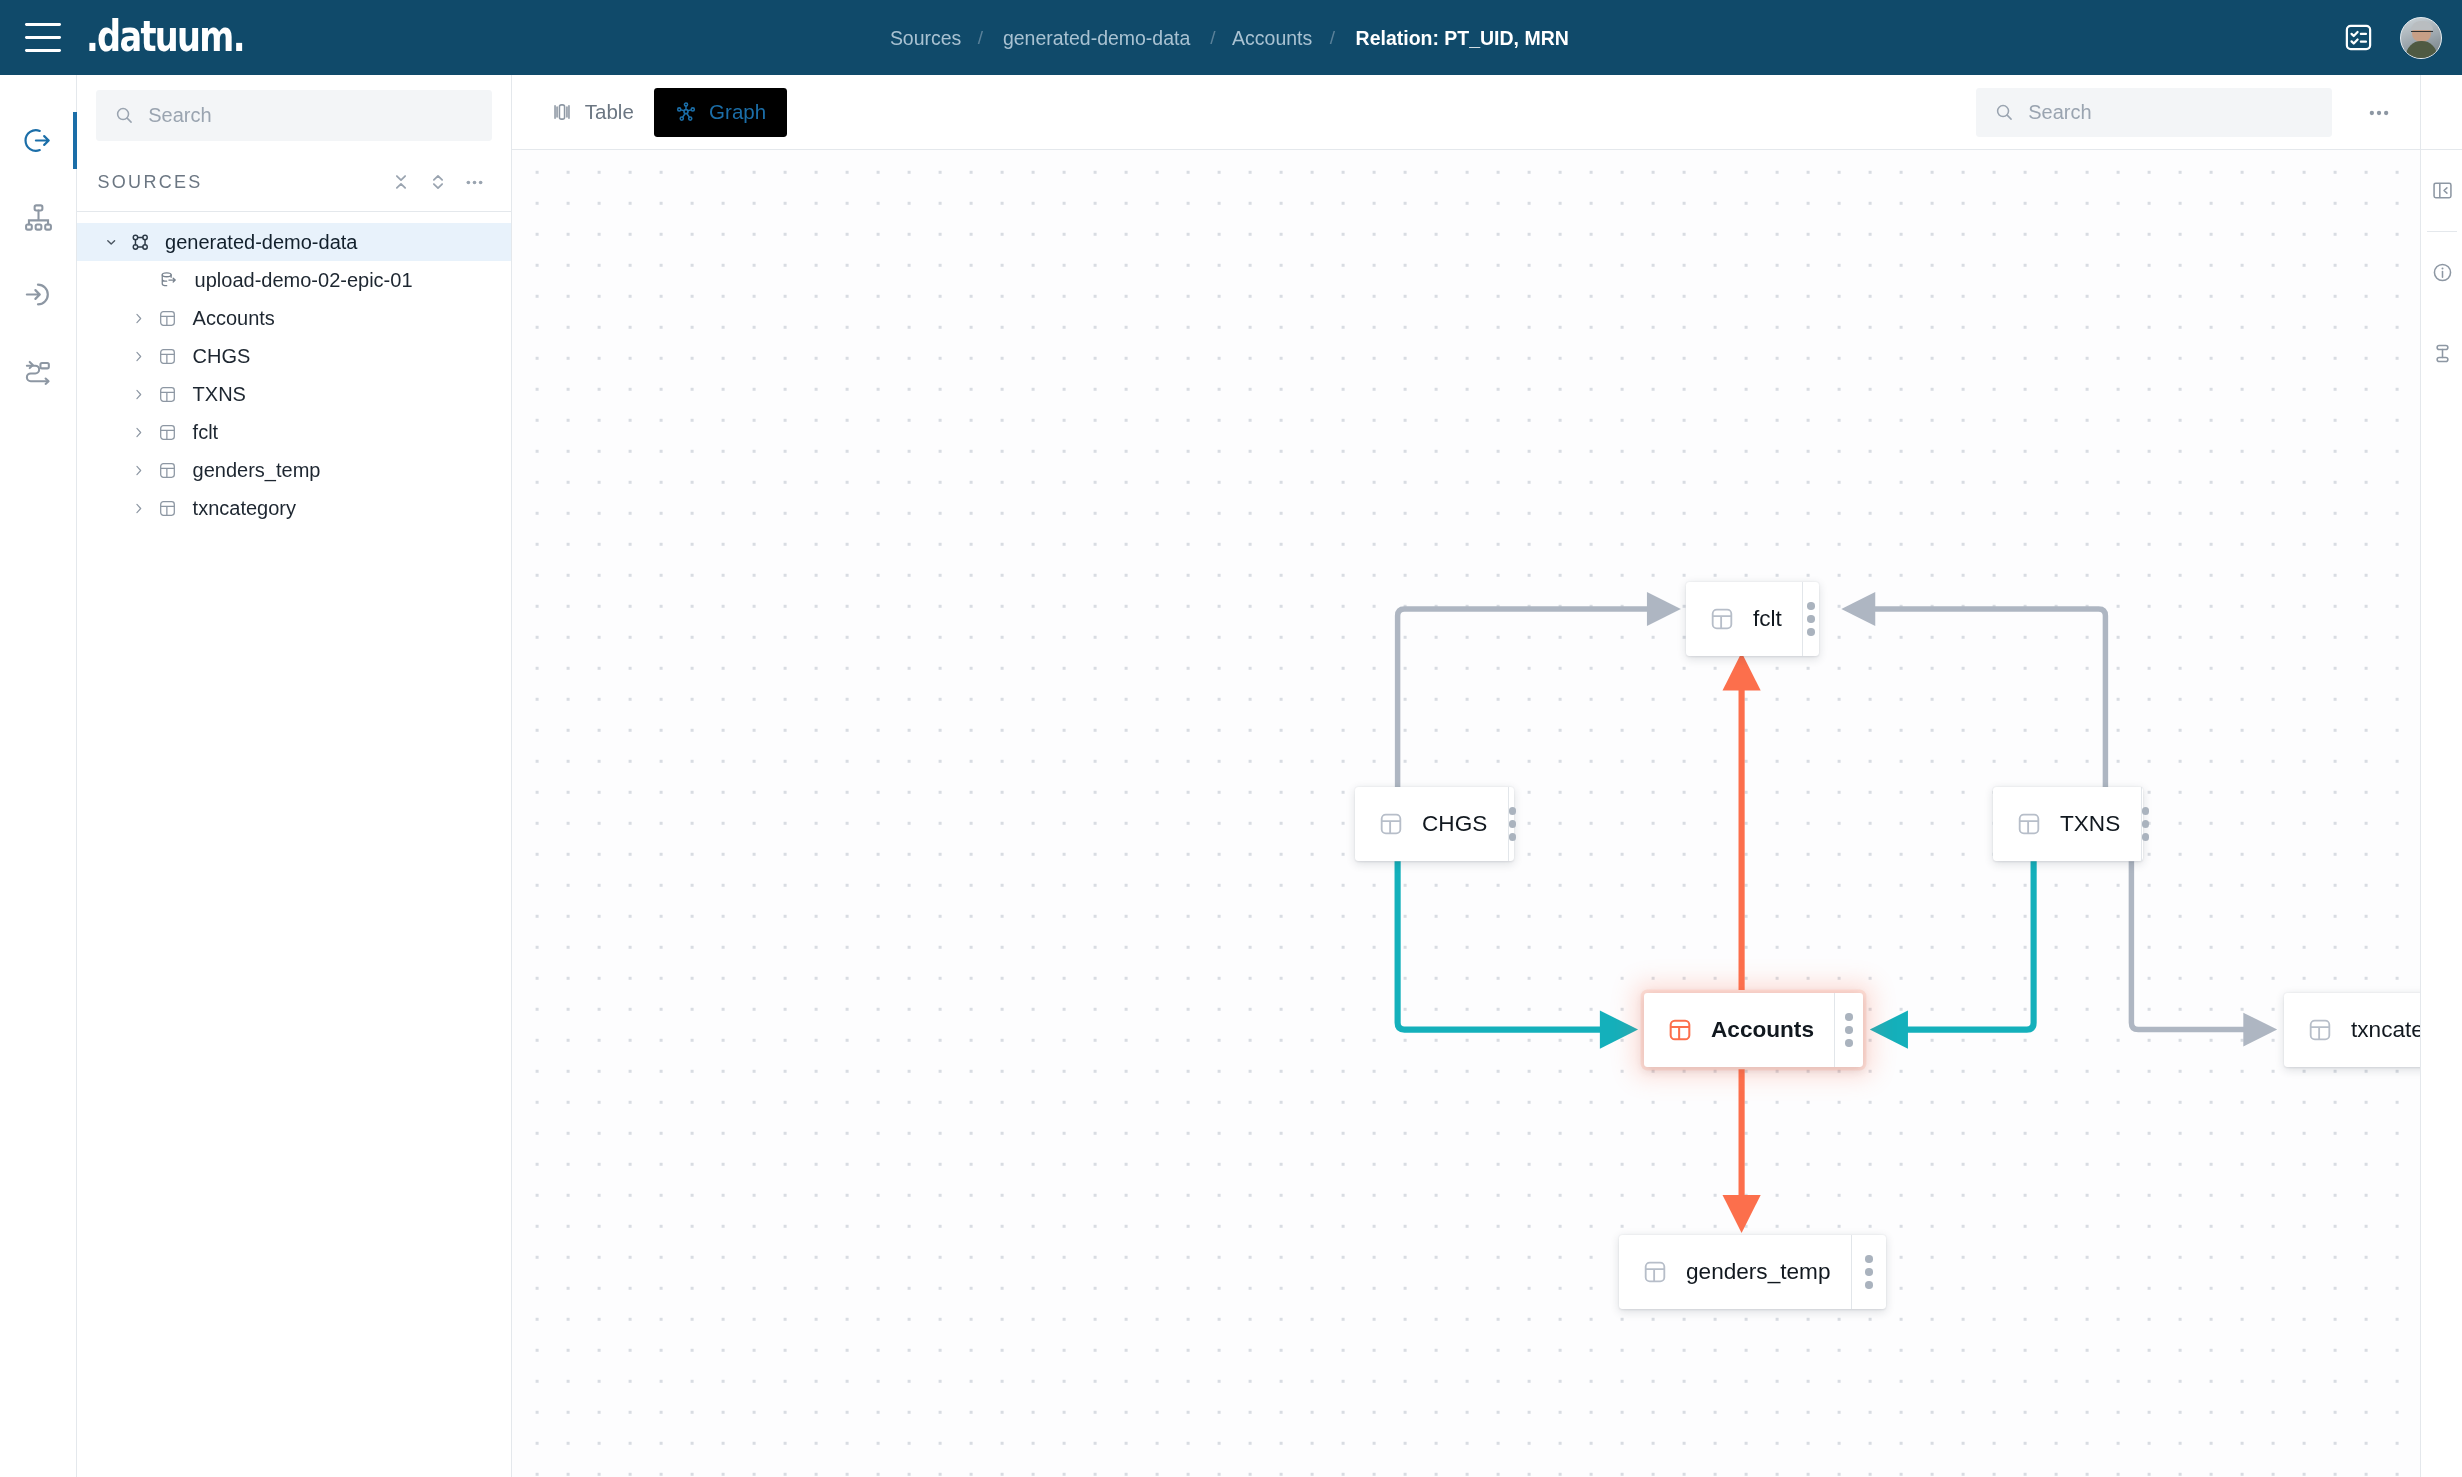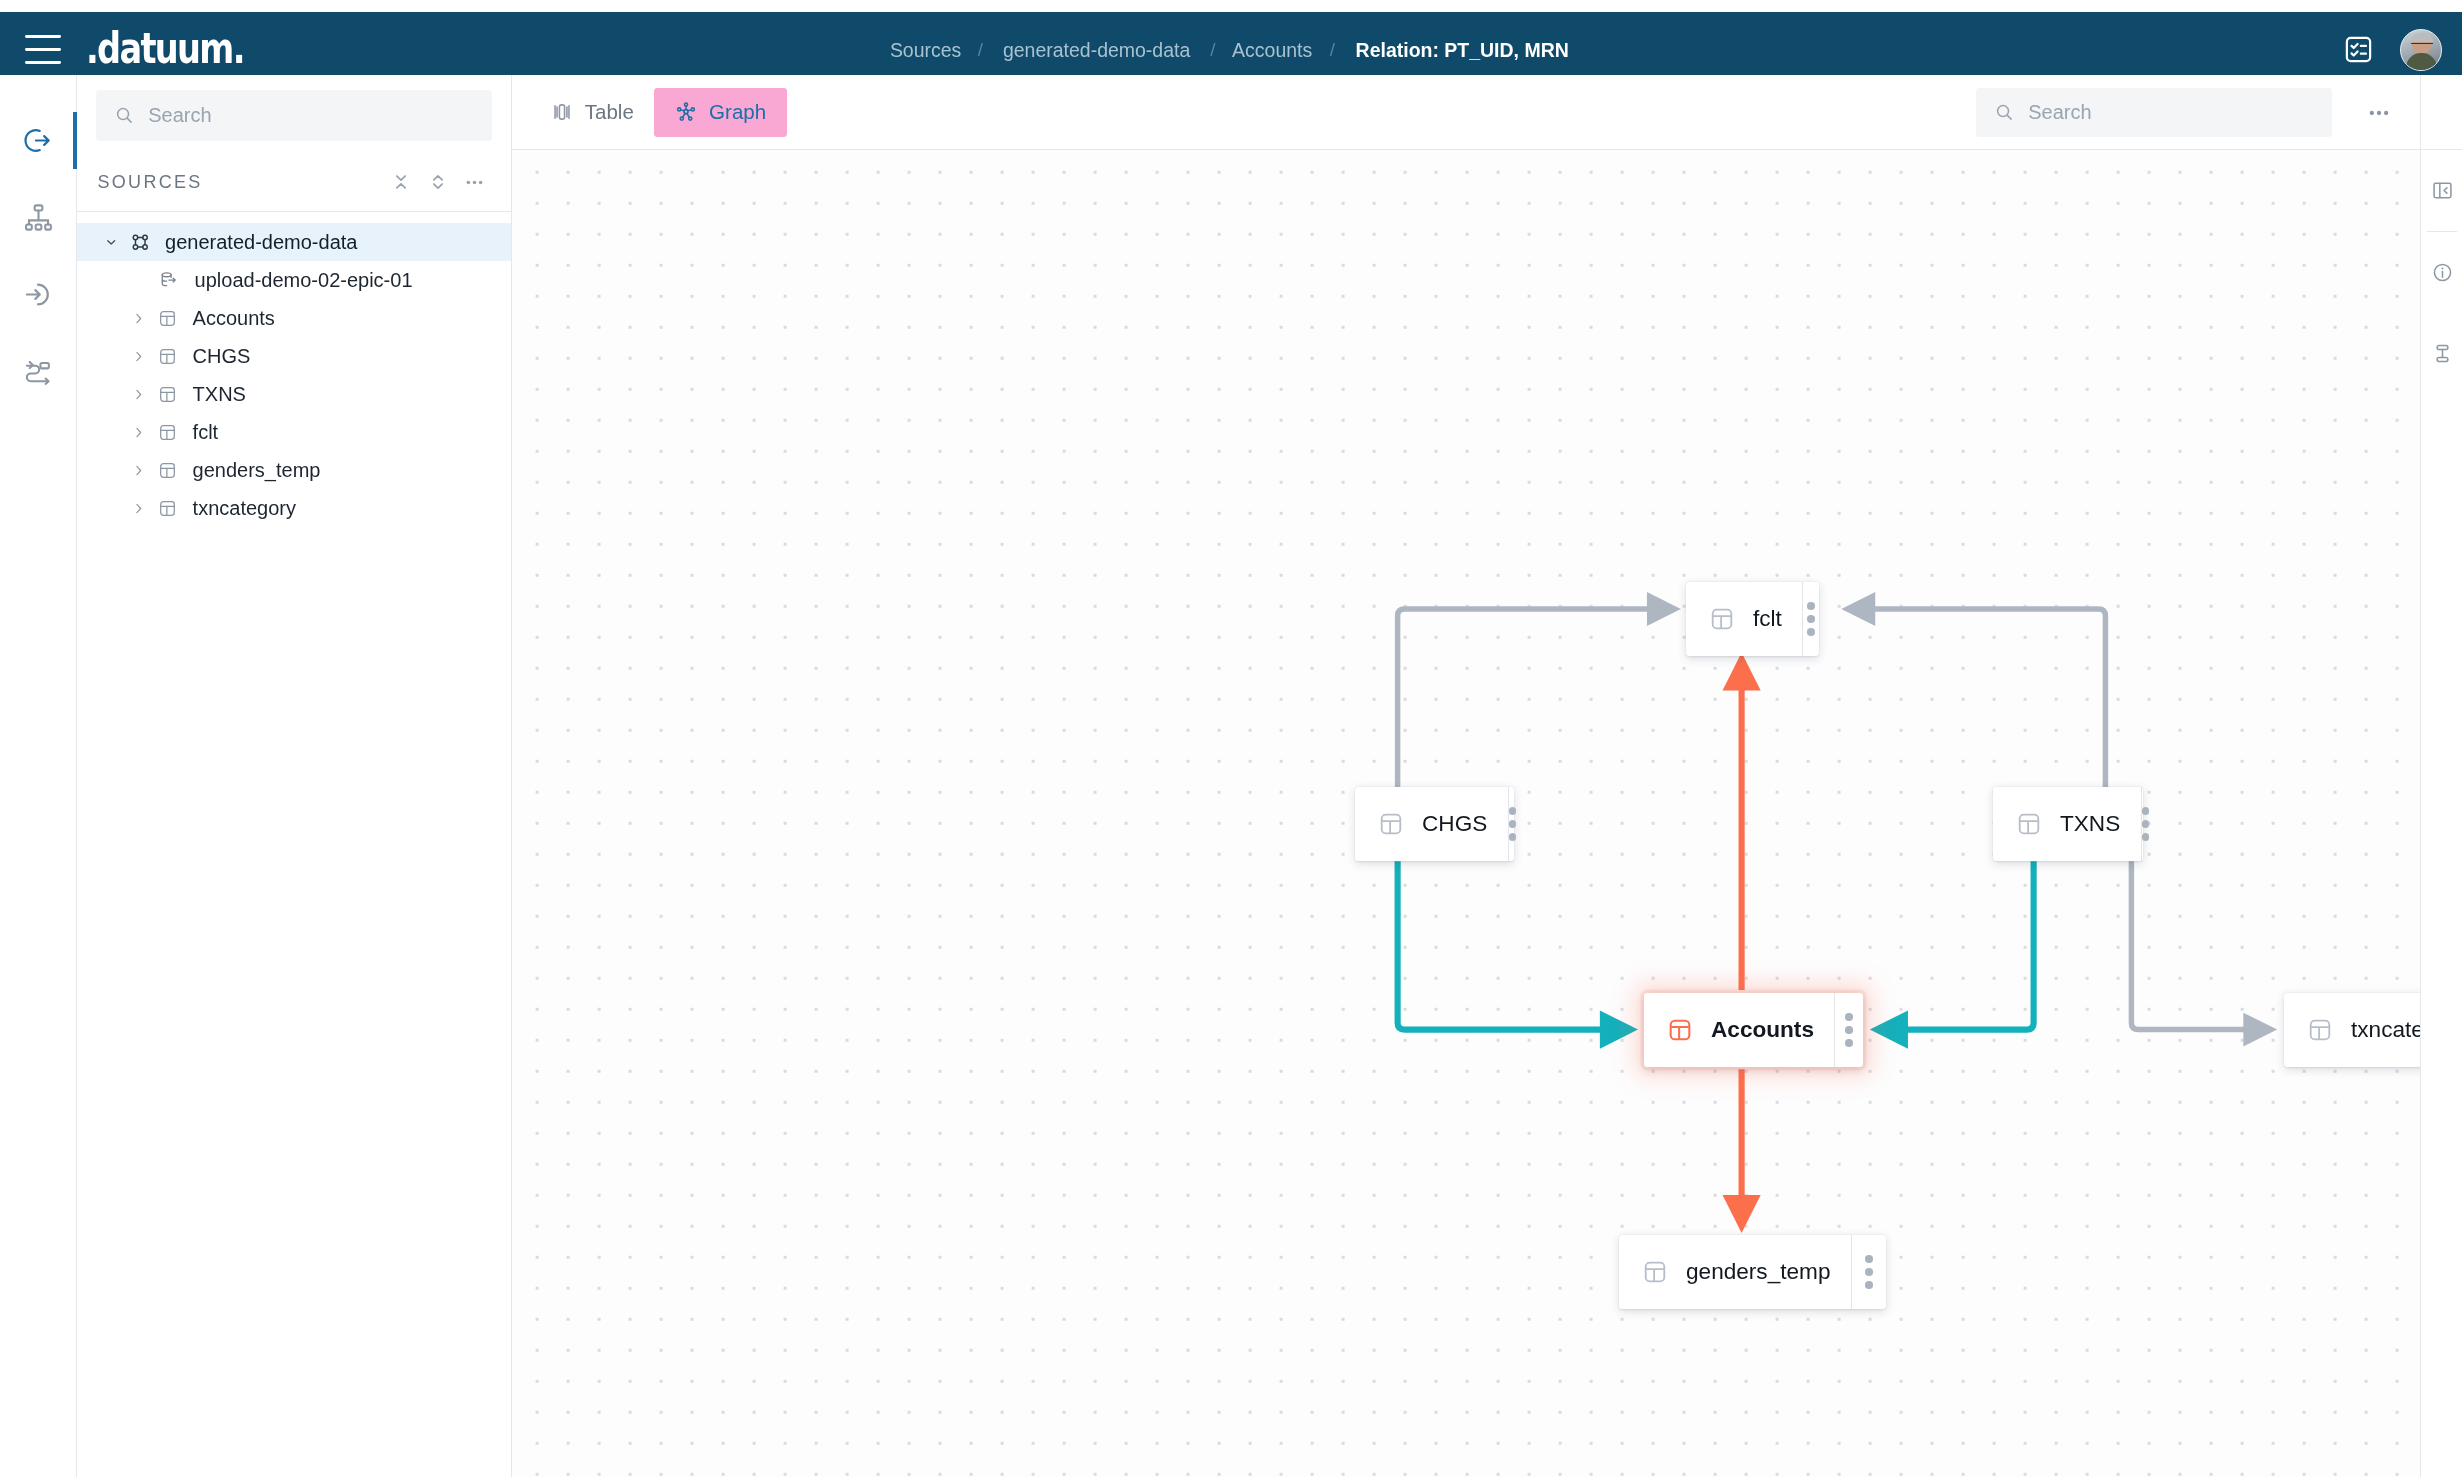--- a/index.html
+++ b/index.html
@@ -17,21 +17,21 @@
     background: #0e4straight;
     background: #0e4straight;
   }
   .topbar {
     background: #0f4straight;
   }
   .topbar { background: #0e4a68; }
   .topbar { background: #104straight; }
   .topbar { background: #0f4straight; }
   .topbar { background: #0d4straight; }
-  .topbar { background: #0e4straight; margin-top: 12px; }
+  .topbar { background: #0e4straight; }
   .topbar { background: #104a6b; }
   .topbar { background: #0f4straight; }
   .topbar { background: #0e4straight; }
   .topbar { background: #104a6a; }
 
   .hamburger {
     position: absolute; left: 24.6px; top: 23px;
     width: 36px; height: 29px; cursor: pointer;
   }
   .hamburger span {
@@ -169,21 +169,21 @@
   .tabbar {
     height: 75px; border-bottom: 0.7px solid #e4e8ec;
     display: flex; align-items: center; padding: 12px 18px;
     position: relative;
   }
   .tab {
     height: 49px; display: flex; align-items: center; gap: 12.3px;
     padding: 0 20.5px; border-radius: 3.4px; cursor: pointer;
     font-size: 20.5px; color: #6b7682;
   }
-  .tab.active { background: #f9a8d4; color: #1b6ea8; }
+  .tab.active { background: #000000; color: #1b6ea8; }
 
   .top-search {
     position: absolute; right: 88px; top: 13px;
     width: 356px; height: 49px; background: #f3f5f7; border-radius: 3.4px;
     display: flex; align-items: center; padding: 0 18px; gap: 13.7px;
     cursor: text;
   }
   .top-search .ph { font-size: 20px; color: #9aa4b0; }
   .dots-btn {
     position: absolute; right: 16.4px; top: 13px;

